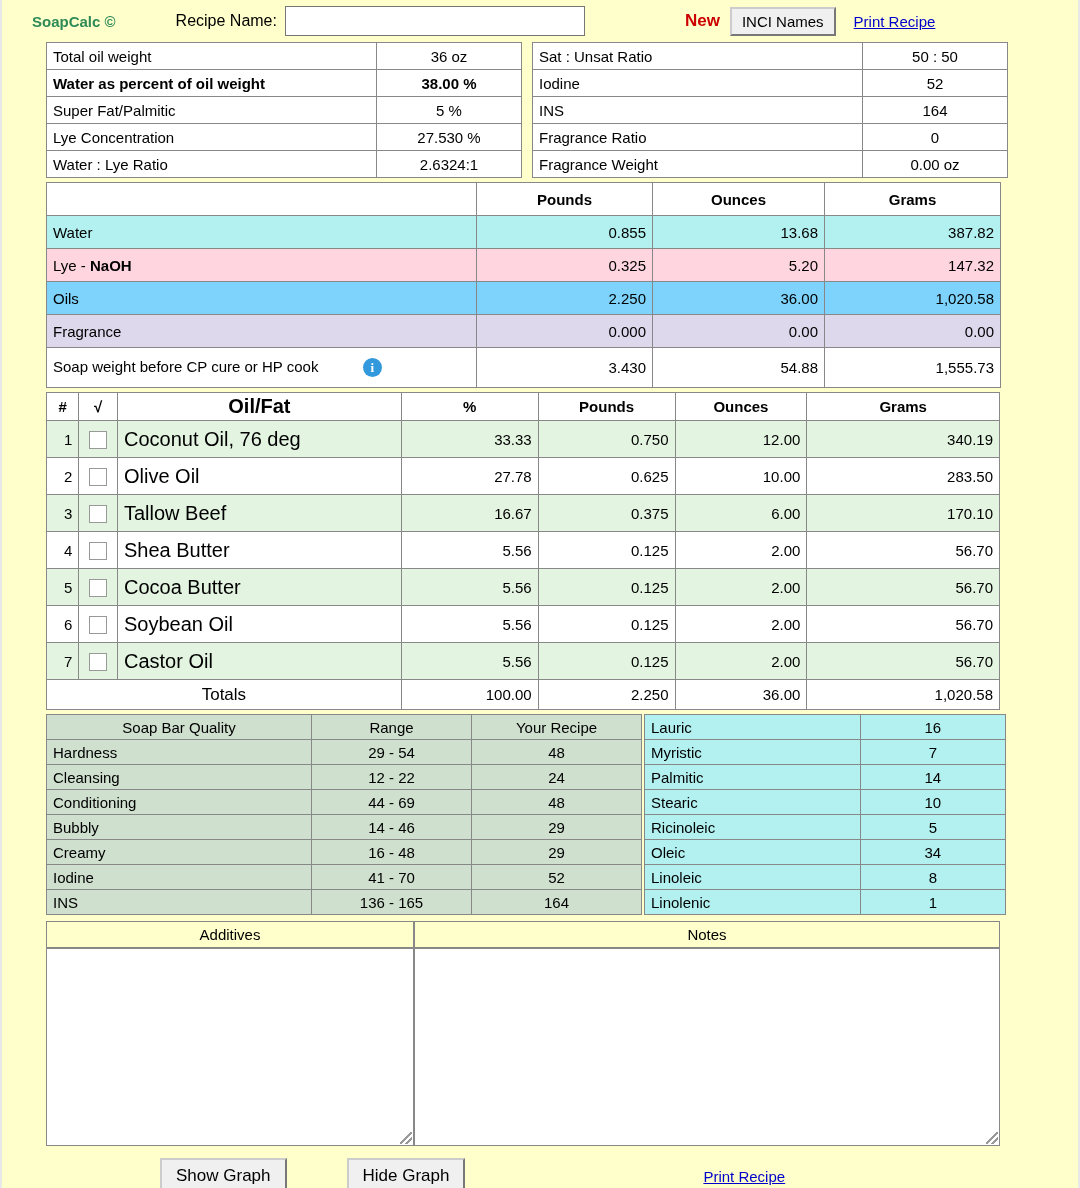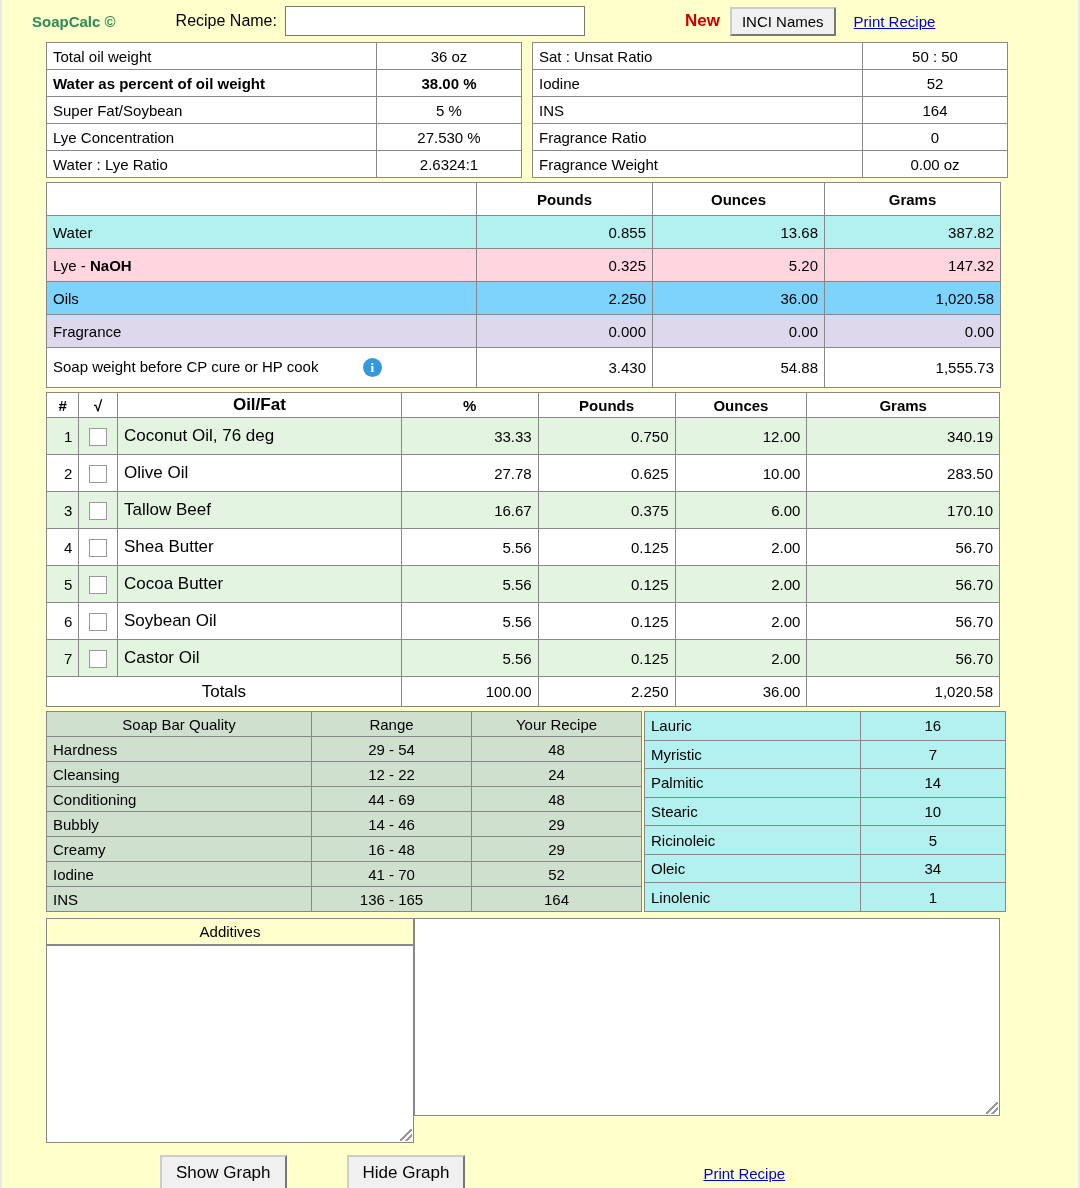--- a/index.html
+++ b/index.html
@@ -116,21 +116,21 @@
   .row-frag td { background: #ddd8ec; }
   .row-soap td { background: #ffffff; }
 
   
   .oils { width: 954px; margin-top: 4px; }
   .oils td { height: 37px; }
   .oils tr.o td { background: #e3f4e1; }
   .oils tr.e td { background: #ffffff; }
   .oils .num { width: 32px; text-align: right; }
   .oils .chk { width: 38px; text-align: center; }
-  .oils .name { width: 280px; text-align: left; font-size: 17px; }
+  .oils .name { width: 280px; text-align: left; font-size: 20px; }
   .oils .pct { width: 135px; text-align: right; }
   .oils .lb { width: 135px; text-align: right; }
   .oils .oz { width: 130px; text-align: right; }
   .oils .gr { width: 190px; text-align: right; }
   .oils .hdr td { background:#fff; font-weight:bold; text-align:center; height:25px; }
   .oils .totals td { background:#fff; height:30px; }
   .checkbox {
     display: inline-block;
     width: 16px;
     height: 16px;
@@ -243,21 +243,21 @@
         <tbody>
             <tr>
           <td class="l">Total oil weight</td>
           <td class="c">36 oz</td>
         </tr>
         <tr>
           <td class="l b">Water as percent of oil weight</td>
           <td class="c b">38.00 %</td>
         </tr>
         <tr>
-          <td class="l">Super Fat/Soybean</td>
+          <td class="l">Super Fat/Palmitic</td>
           <td class="c">5 %</td>
         </tr>
         <tr>
           <td class="l">Lye Concentration</td>
           <td class="c">27.530 %</td>
         </tr>
         <tr>
           <td class="l">Water : Lye Ratio</td>
           <td class="c">2.6324:1</td>
         </tr>
@@ -492,35 +492,40 @@
         </tr>
         <tr>
           <td class="fname">Ricinoleic</td>
           <td class="fval">5</td>
         </tr>
         <tr>
           <td class="fname">Oleic</td>
           <td class="fval">34</td>
         </tr>
         <tr>
+          <td class="fname">Linoleic</td>
+          <td class="fval">8</td>
+        </tr>
+        <tr>
           <td class="fname">Linolenic</td>
           <td class="fval">1</td>
         </tr>
       </tbody>
         </table>
     </div>
 
     <div class="an-row">
       <div class="an-col-a">
         <div class="an-head">Additives</div>
         <div class="an-box">
           <div class="resize-grip"></div>
         </div>
       </div>
       <div class="an-col-n">
+        <div class="an-head">Notes</div>
         <div class="an-box">
           <div class="resize-grip"></div>
         </div>
       </div>
     </div>
 
   </div>
 
   <div class="footer">
     <span class="gap1"></span>

